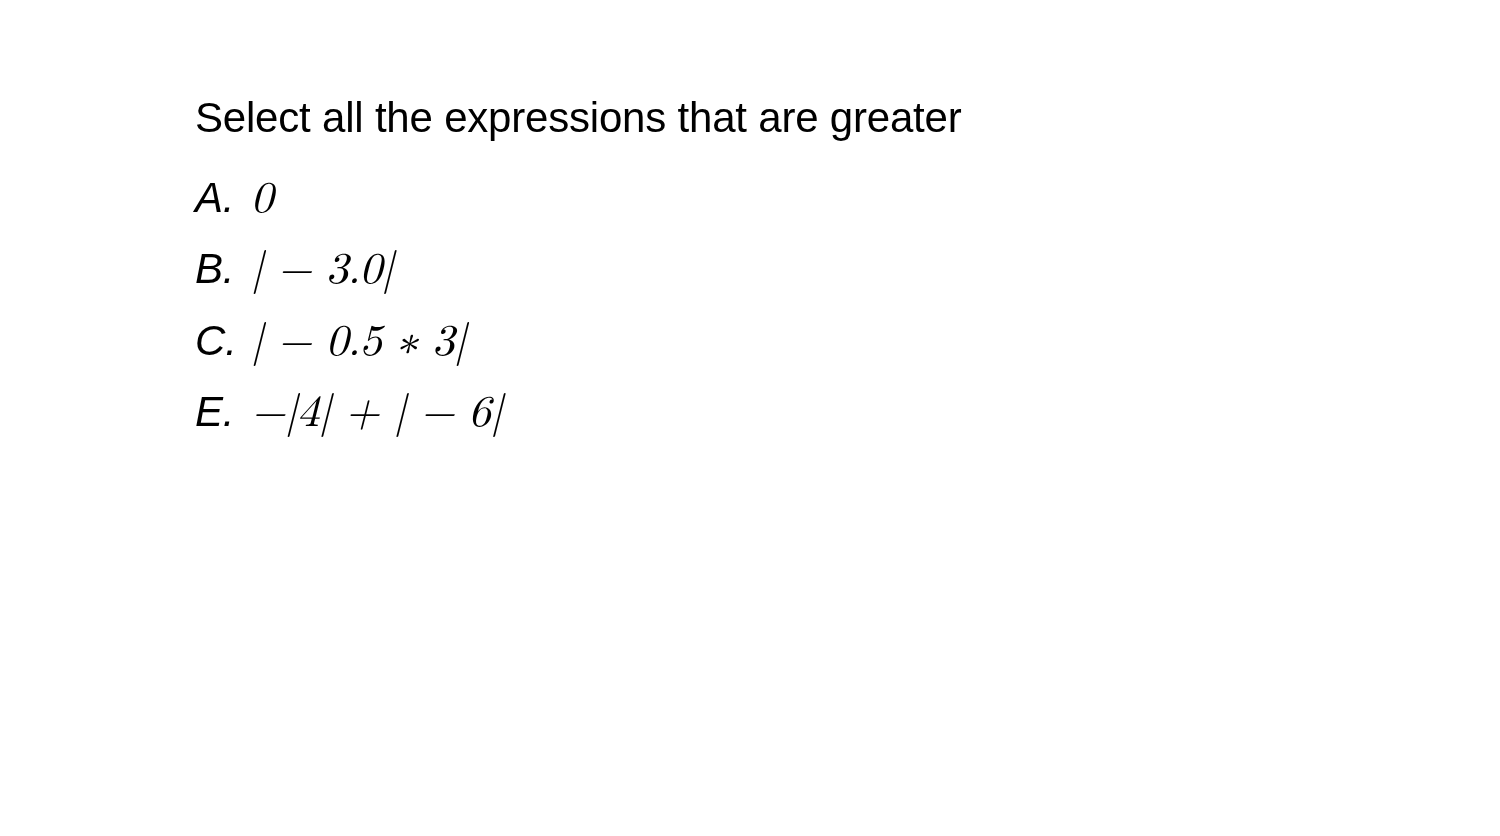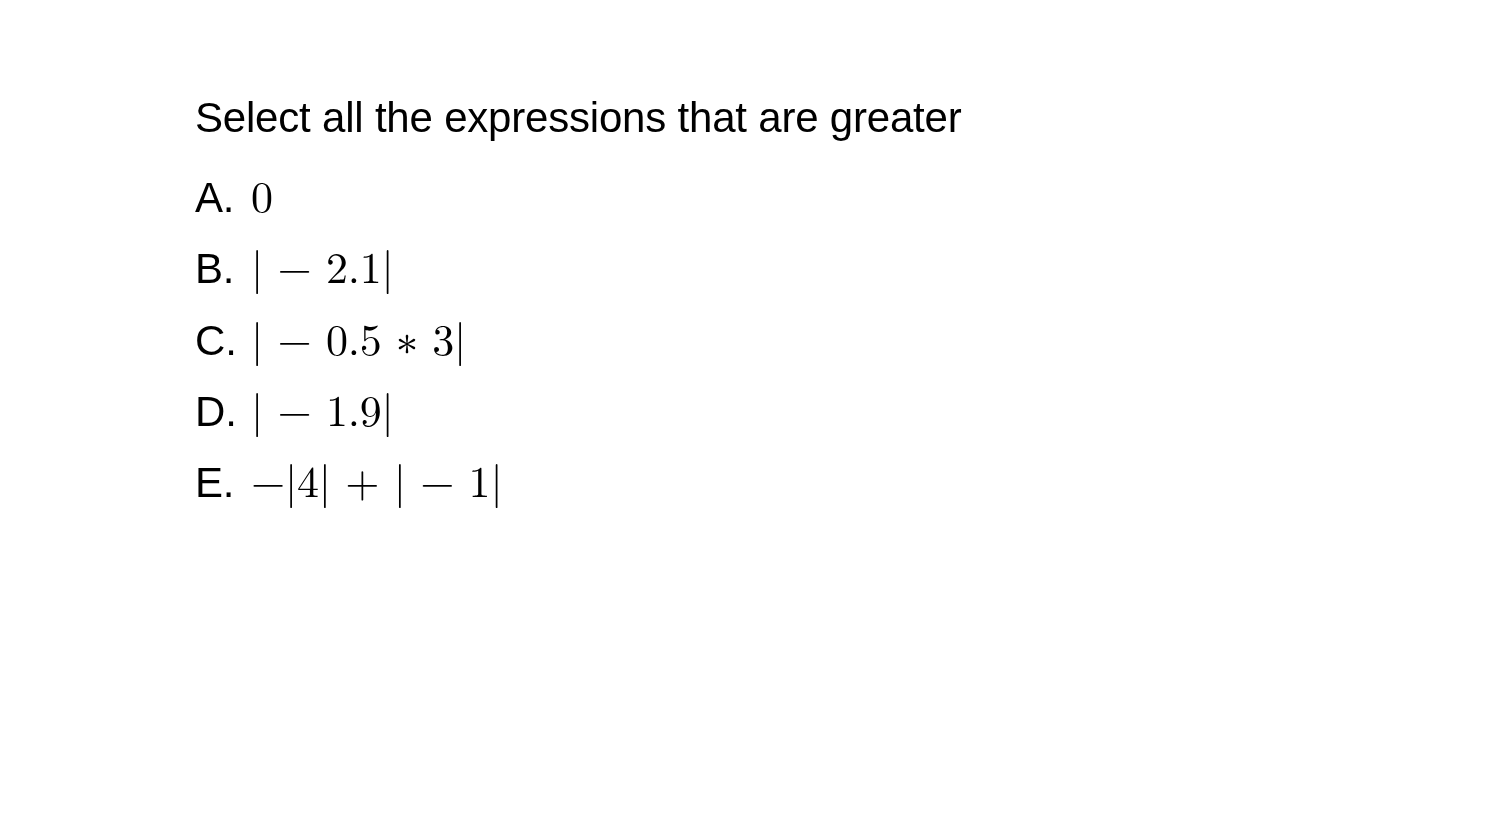--- a/index.html
+++ b/index.html
@@ -26,20 +26,21 @@
       line-height: 1.55;
       font-weight: 400;
       letter-spacing: -0.2px;
     }
     .math {
       font-family: "Cambria Math", "Latin Modern Math", "STIX Two Math", "Times New Roman", serif;
       font-size: 44px;
     }
     .options {
       margin-top: 14px;
+      font-style: italic;
     }
     .option-row {
       font-size: 42px;
       line-height: 1.62;
       font-weight: 400;
       letter-spacing: -0.2px;
     }
     .option-letter {
       display: inline-block;
       min-width: 56px;
@@ -52,25 +53,22 @@
 </head>
 <body>
 
 <div class="content">
   <div class="prompt-line">Select all the expressions that are greater</div>
   <div class="options">
     <div class="option-row">
       <span class="option-letter">A.</span><span class="math">0</span>
     </div>
     <div class="option-row">
-      <span class="option-letter">B.</span><span class="math">| − 2.1|</span>
+      <span class="option-letter">B.</span><span class="math">| − 3.0|</span>
     </div>
     <div class="option-row">
       <span class="option-letter">C.</span><span class="math">| − 0.5 ∗ 3|</span>
     </div>
     <div class="option-row">
-      <span class="option-letter">D.</span><span class="math">| − 1.9|</span>
-    </div>
-    <div class="option-row">
-      <span class="option-letter">E.</span><span class="math">−|4| + | − 1|</span>
+      <span class="option-letter">E.</span><span class="math">−|4| + | − 6|</span>
     </div>
   </div>
 </div>
 
 </body></html>

